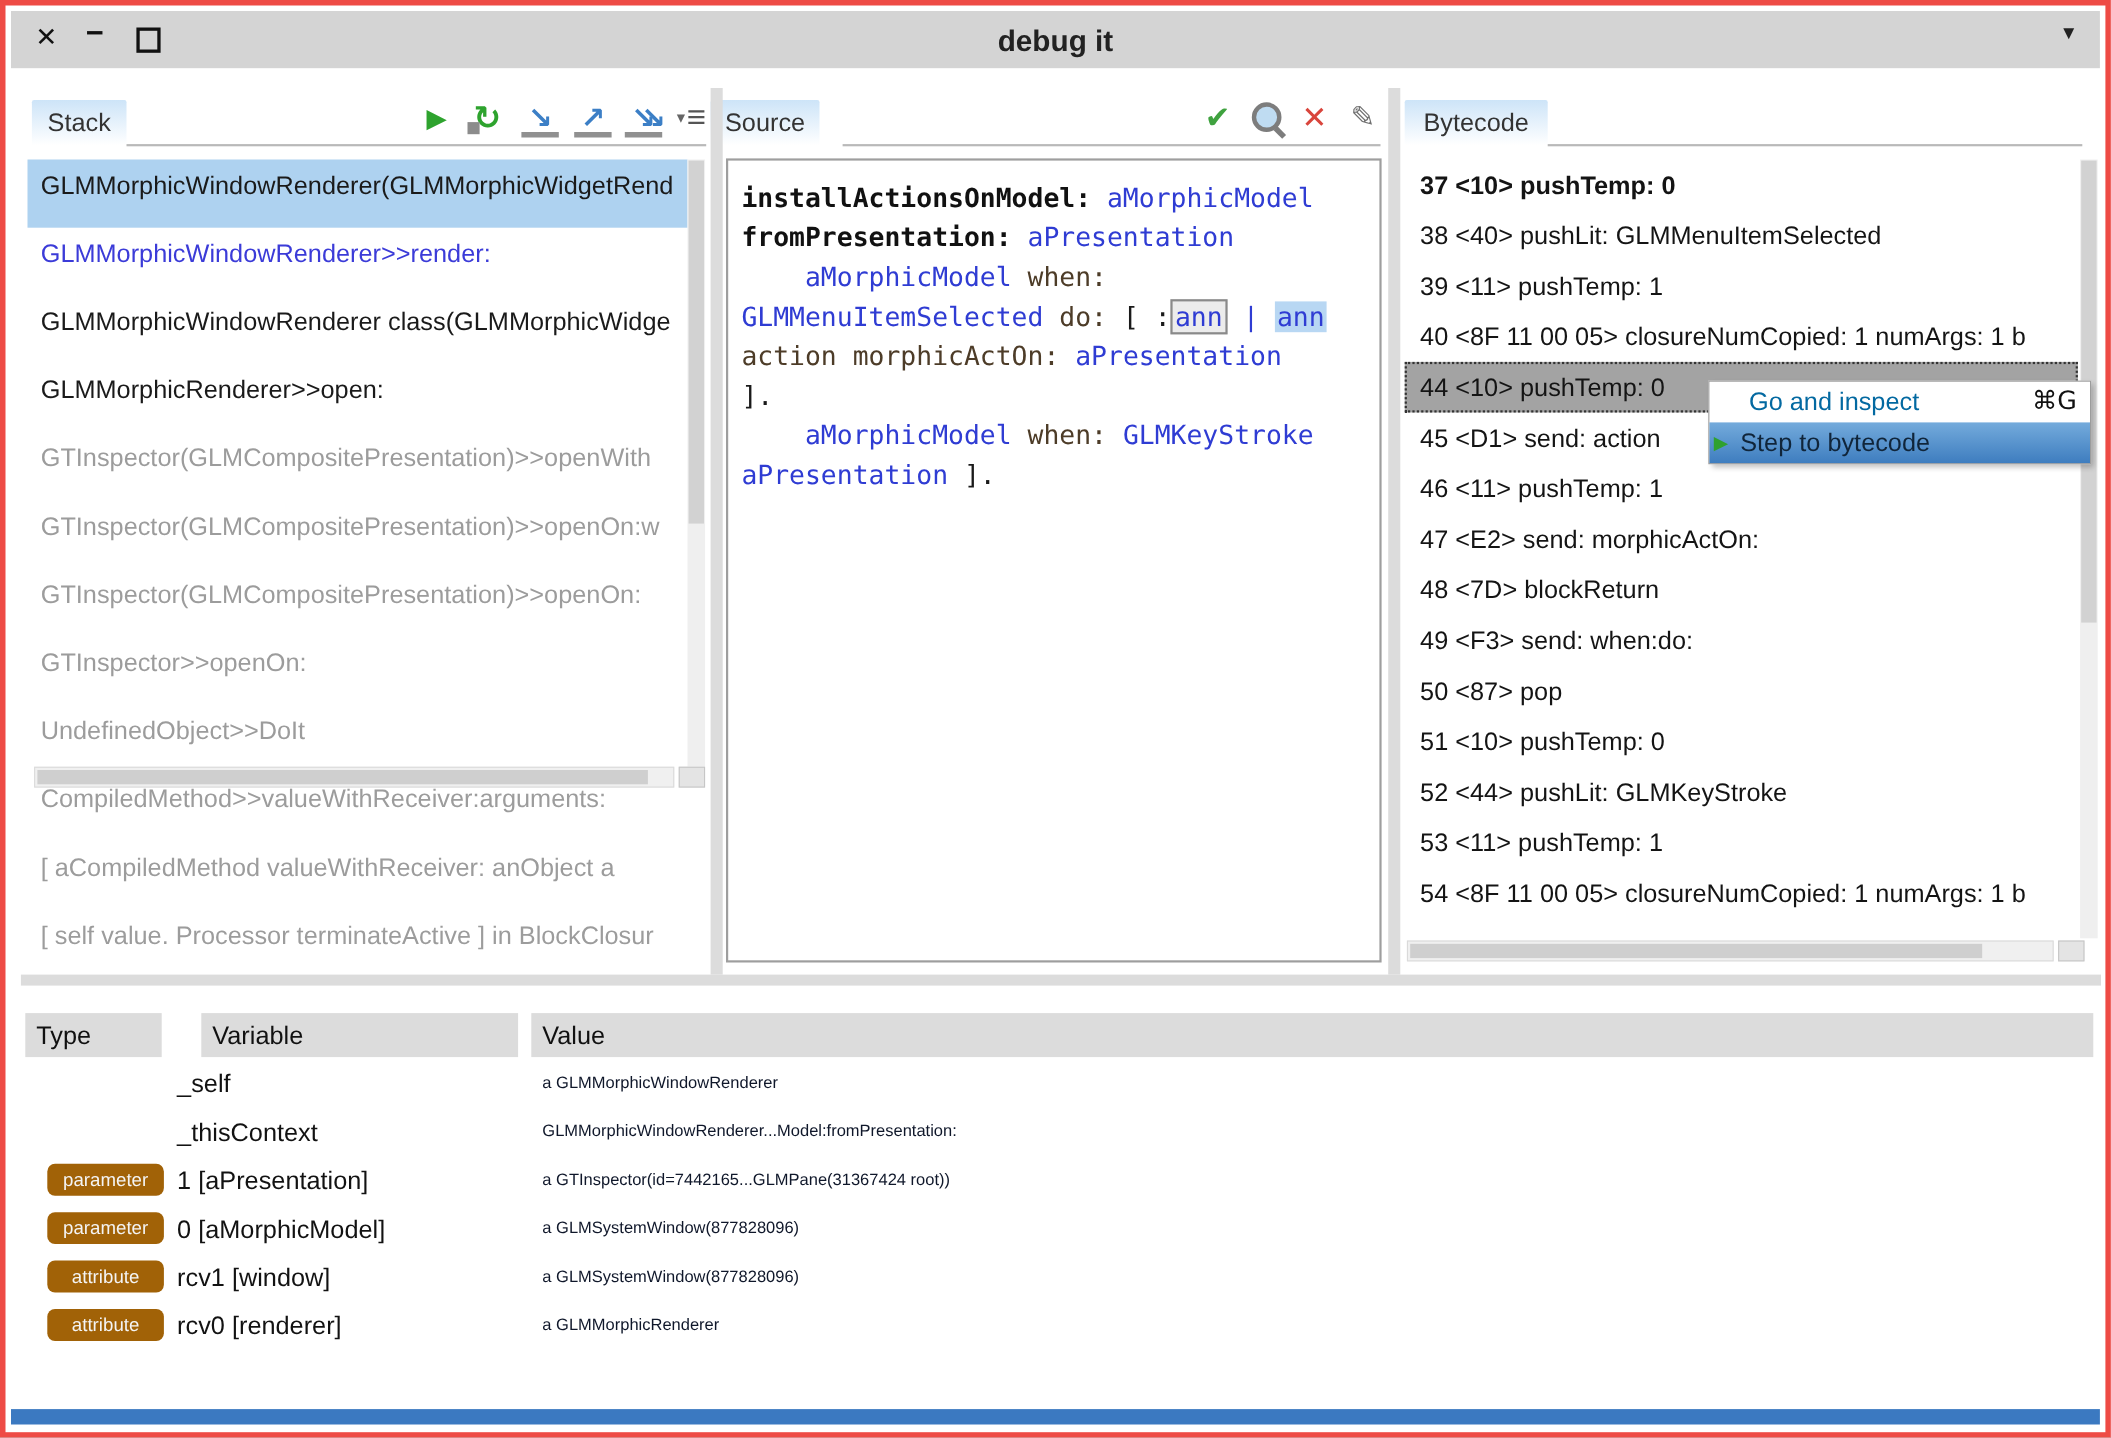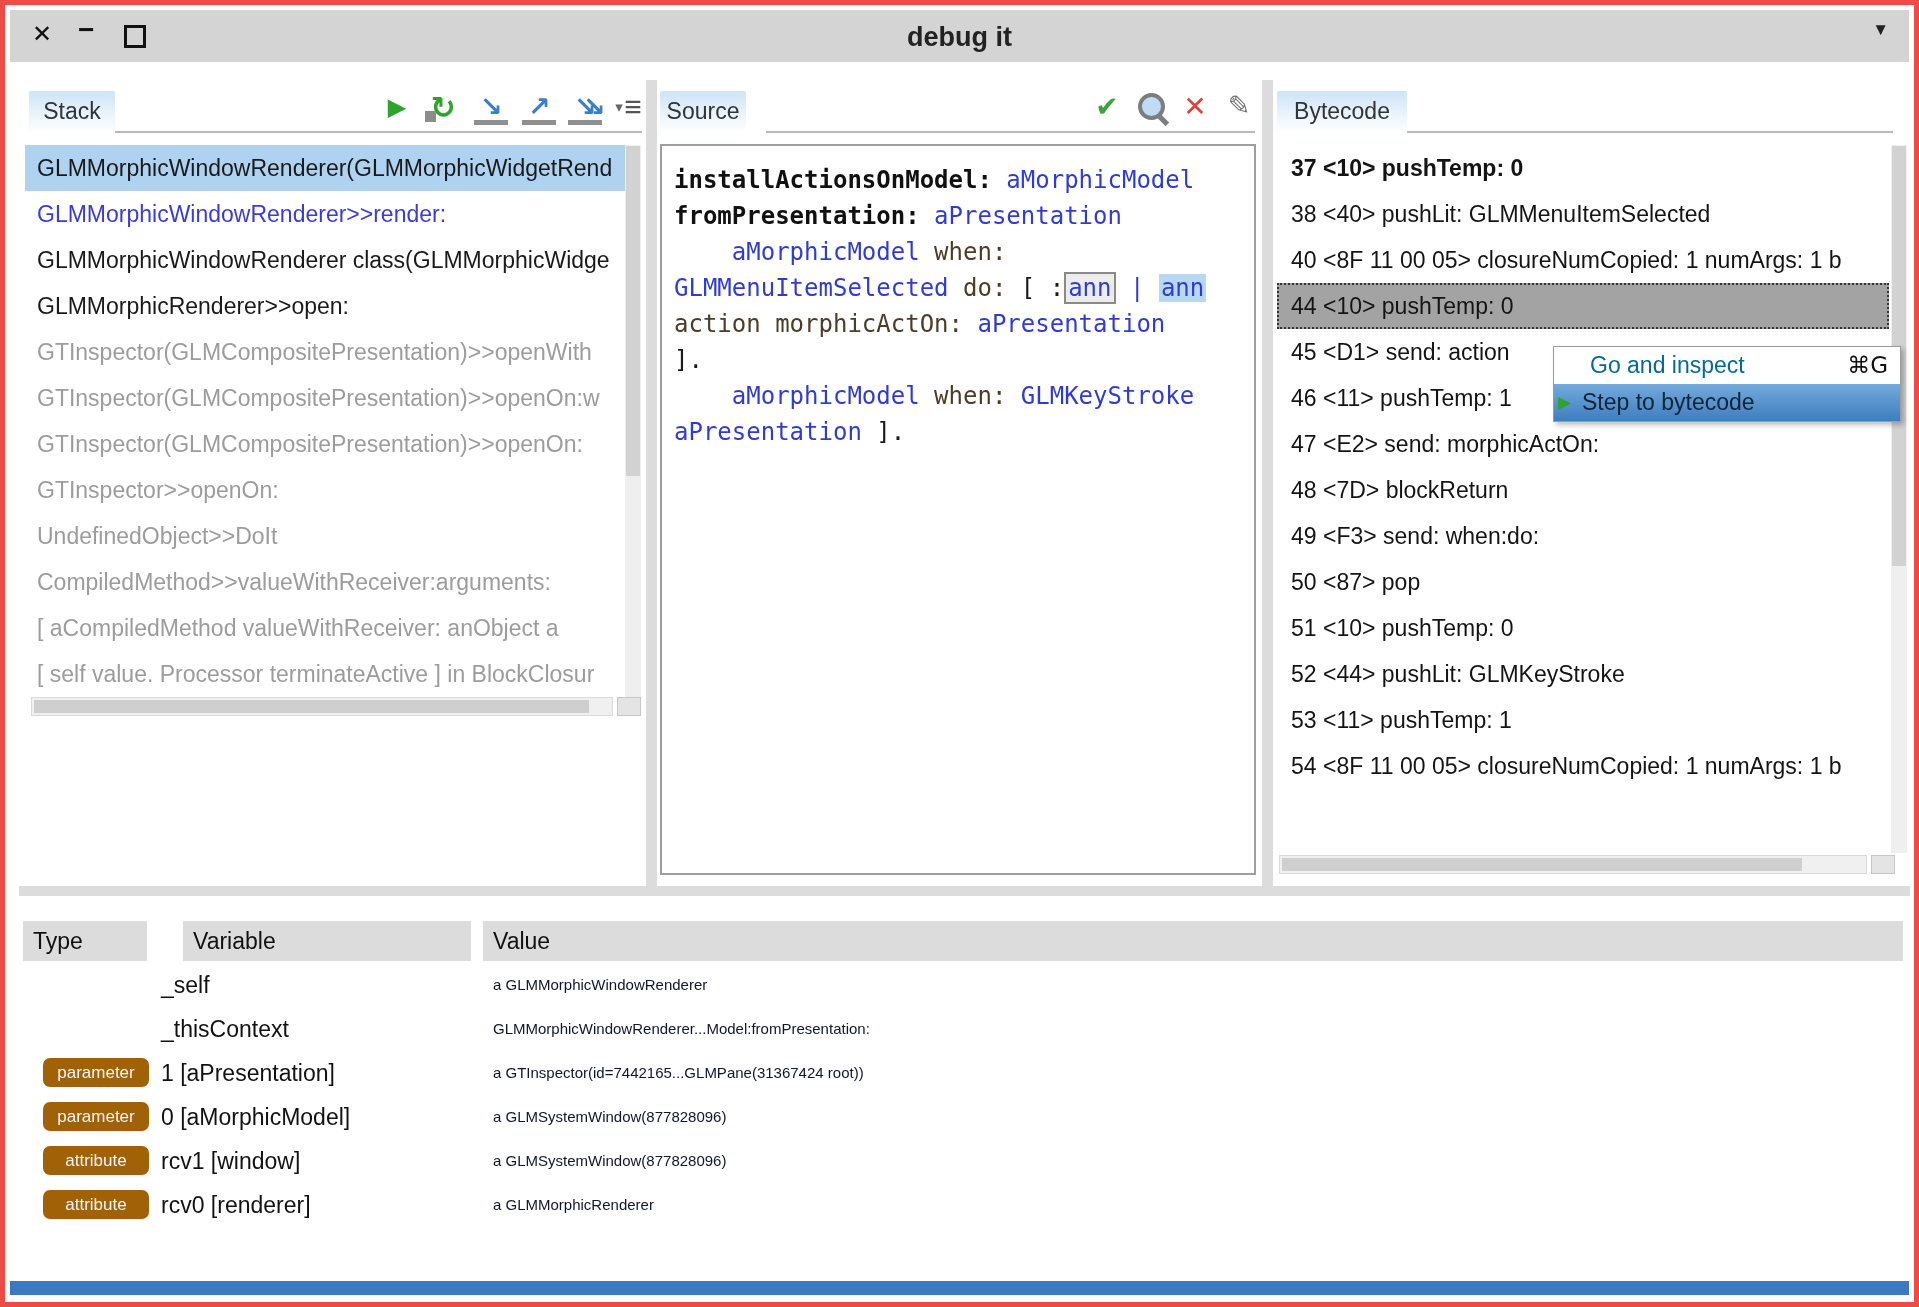--- a/index.html
+++ b/index.html
@@ -21,21 +21,21 @@
     position:absolute;top:86px;height:41px;display:flex;align-items:center;justify-content:center;
     background:linear-gradient(#cde4f8,#ffffff);font-size:23px;color:#333;border-radius:2px 2px 0 0;
   }
   .tab-underline{position:absolute;top:126px;height:2px;background:#b9b9b9;}
   
   .dbg-icon{position:absolute;top:84px;width:40px;height:36px;display:flex;align-items:center;justify-content:center;}
   .dbg-icon .glyph{font-weight:bold;}
   .dbg-icon .bar{position:absolute;left:3px;bottom:0;width:34px;height:5px;background:#909090;}
   
   .stack-list{position:absolute;left:20px;top:140px;width:600px;}
-  .stack-item{height:46px;line-height:46px;padding-left:12px;font-size:23px;white-space:nowrap;overflow:hidden;color:#1a1a1a;}
+  .stack-item{height:62px;line-height:46px;padding-left:12px;font-size:23px;white-space:nowrap;overflow:hidden;color:#1a1a1a;}
   .stack-item.selected{background:#aed2f0;}
   .stack-item.blue{color:#3b3bd8;}
   .stack-item.gray{color:#9c9c9c;}
   .bc-list{position:absolute;left:1272px;top:140px;width:612px;}
   .bc-item{height:46px;line-height:46px;padding-left:14px;font-size:23px;white-space:nowrap;overflow:hidden;color:#141414;}
   .bc-item.bold{font-weight:bold;}
   .bc-item.selected{background:#a3a3a3;outline:2px dotted #333;outline-offset:-2px;}
   
   .source-box{position:absolute;left:655px;top:139px;width:596px;height:731px;box-sizing:border-box;border:2px solid #9e9e9e;background:#fff;}
   .src-code{padding:16px 12px;font-family:"DejaVu Sans Mono","Liberation Mono",monospace;font-size:24px;}
@@ -83,21 +83,21 @@
 
   <div class="titlebar">
     <span class="tb-btn tb-close">✕</span>
     <span class="tb-btn tb-min">−</span>
     <span class="tb-btn tb-max"></span>
     <div class="tb-title">debug it</div>
     <span class="tb-caret">▼</span>
   </div>
 
   <div class="tab" style="left:24px;width:86px;">Stack</div>
-  <div class="tab" style="left:655px;width:86px;">Source</div>
+  <div class="tab" style="left:641px;width:99px;">Source</div>
   <div class="tab" style="left:1272px;width:130px;">Bytecode</div>
   <div class="tab-underline" style="left:110px;width:527px;"></div>
   <div class="tab-underline" style="left:761px;width:489px;"></div>
   <div class="tab-underline" style="left:1402px;width:486px;"></div>
 
   <div id="stack-toolbar">
       <span class="dbg-icon" style="left: 372px;">
         <span class="glyph" style="color: rgb(46, 163, 46); font-size: 24px;">▶</span>
       </span>
       <span class="dbg-icon" style="left: 418px;">
@@ -175,20 +175,21 @@
         <div class="src-line"><span class="tok-msg">action</span><span class="tok-plain"> </span><span class="tok-msg">morphicActOn:</span><span class="tok-plain"> </span><span class="tok-id">aPresentation</span></div>
         <div class="src-line"><span class="tok-plain">].</span></div>
         <div class="src-line"><span class="tok-plain">    </span><span class="tok-id">aMorphicModel</span><span class="tok-plain"> </span><span class="tok-msg">when:</span><span class="tok-plain"> </span><span class="tok-id">GLMKeyStroke</span></div>
         <div class="src-line"><span class="tok-id">aPresentation</span><span class="tok-plain"> ].</span></div>
       </div>
   </div>
 
   <div class="bc-list" id="bc-list">
       <div class="bc-item bold">37 &lt;10&gt; pushTemp: 0</div>
       <div class="bc-item">38 &lt;40&gt; pushLit: GLMMenuItemSelected</div>
+      <div class="bc-item">39 &lt;11&gt; pushTemp: 1</div>
       <div class="bc-item">40 &lt;8F 11 00 05&gt; closureNumCopied: 1 numArgs: 1 b</div>
       <div class="bc-item selected">44 &lt;10&gt; pushTemp: 0</div>
       <div class="bc-item">45 &lt;D1&gt; send: action</div>
       <div class="bc-item">46 &lt;11&gt; pushTemp: 1</div>
       <div class="bc-item">47 &lt;E2&gt; send: morphicActOn:</div>
       <div class="bc-item">48 &lt;7D&gt; blockReturn</div>
       <div class="bc-item">49 &lt;F3&gt; send: when:do:</div>
       <div class="bc-item">50 &lt;87&gt; pop</div>
       <div class="bc-item">51 &lt;10&gt; pushTemp: 0</div>
       <div class="bc-item">52 &lt;44&gt; pushLit: GLMKeyStroke</div>

